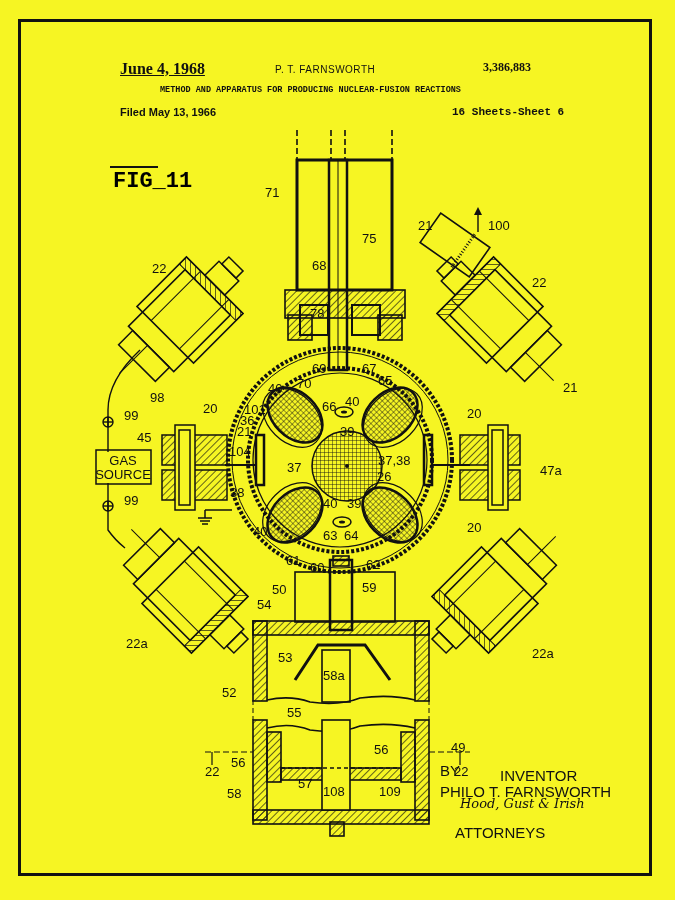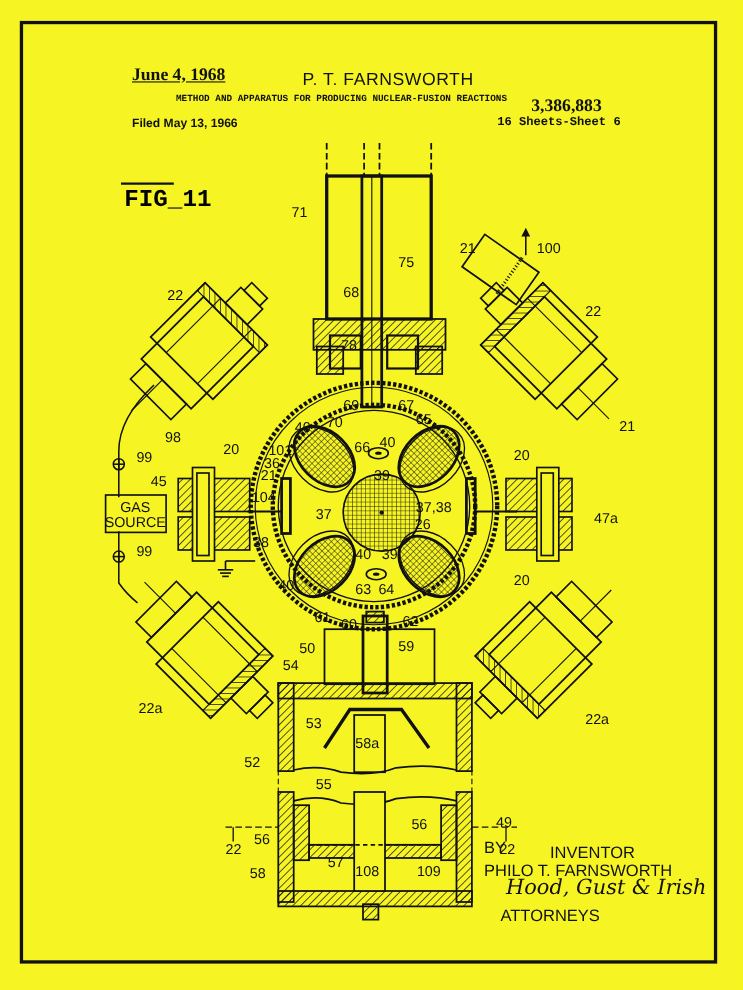--- a/index.html
+++ b/index.html
@@ -6,31 +6,31 @@
     body {
       width: 675px; height: 900px; background: #f6f523; position: relative; overflow: hidden;
       font-family: "Liberation Sans", sans-serif; color: #111;
     }
     .frame {
       position: absolute; left: 18px; top: 19px; width: 634px; height: 857px;
       border: 3px solid #111; box-sizing: border-box;
     }
     .hdr { position: absolute; white-space: nowrap; }
     .hdr-date { left: 120px; top: 60px; font-family: "Liberation Serif", serif; font-weight: bold; font-size: 16px; text-decoration: underline; }
-    .hdr-inventor { left: 275px; top: 64px; font-size: 16px; letter-spacing: 0.5px; }
-    .hdr-patno { left: 483px; top: 60px; font-family: "Liberation Serif", serif; font-weight: bold; font-size: 16px; margin-top: 28px; }
+    .hdr-inventor { left: 275px; top: 64px; font-size: 10px; letter-spacing: 0.5px; }
+    .hdr-patno { left: 483px; top: 60px; font-family: "Liberation Serif", serif; font-weight: bold; font-size: 12px; }
     .hdr-title { left: 160px; top: 85px; font-family: "Liberation Mono", monospace; font-size: 8.5px; font-weight: bold; }
     .hdr-filed { left: 120px; top: 106px; font-family: Liberation Sans, sans-serif; font-size: 11px; font-weight: bold; text-align: center; }
     .hdr-sheets { left: 452px; top: 106px; font-family: "Liberation Mono", monospace; font-size: 11px; font-weight: bold; }
 
     .sig { position: absolute; white-space: nowrap; font-size: 15px; }
     .sig-inventor { left: 500px; top: 767px; }
     .sig-name { left: 440px; top: 783px; }
     .sig-by { left: 440px; top: 762px; }
-    .sig-script { left: 458px; top: 795px; font-family: "DejaVu Serif", serif; font-style: italic; font-size: 19px; }
+    .sig-script { left: 458px; top: 795px; font-family: "DejaVu Serif", serif; font-style: italic; font-size: 13px; }
     .sig-attorneys { left: 455px; top: 824px; }
 
     .drawing { position: absolute; left: 0; top: 0; }
     .lbl { font-family: "Liberation Sans", sans-serif; font-size: 13px; fill: #111; }
   </style>
 </head>
 <body>
 
 <div class="frame"></div>
 

